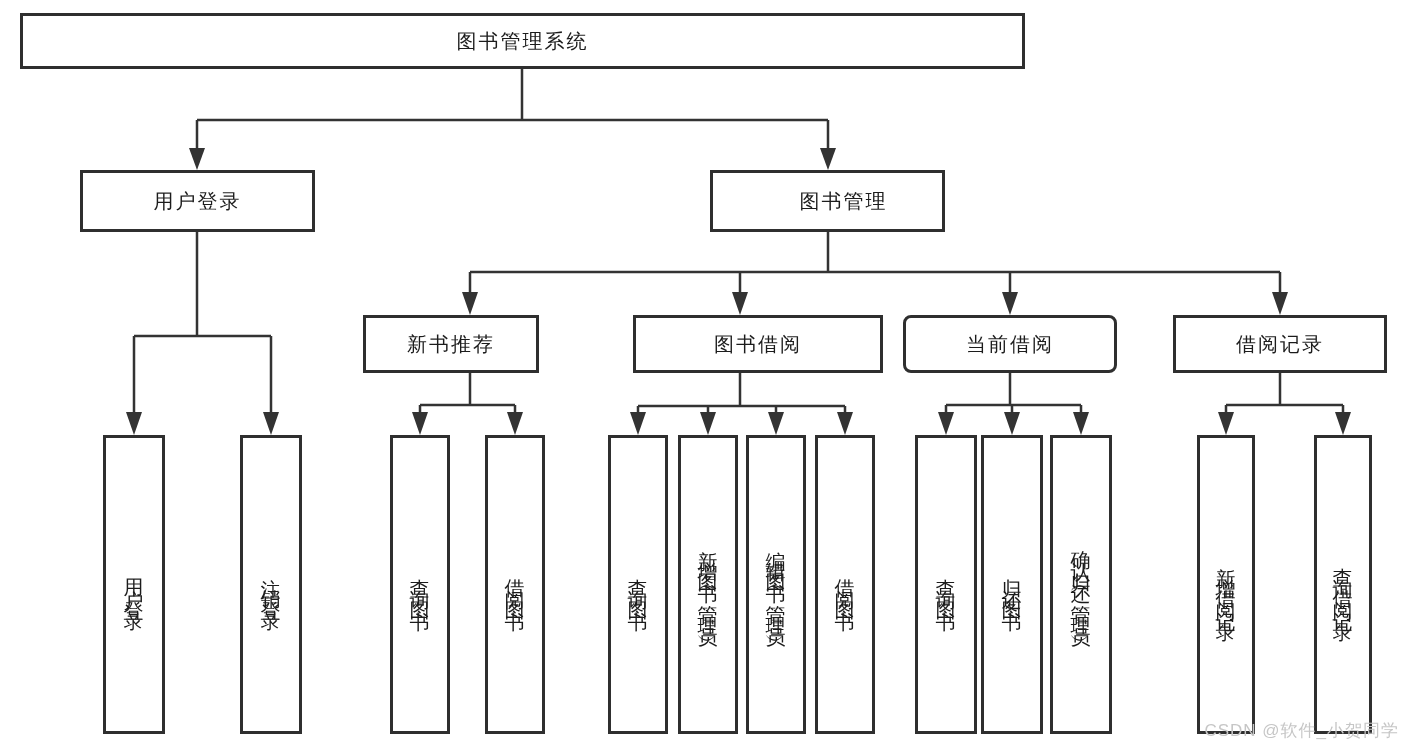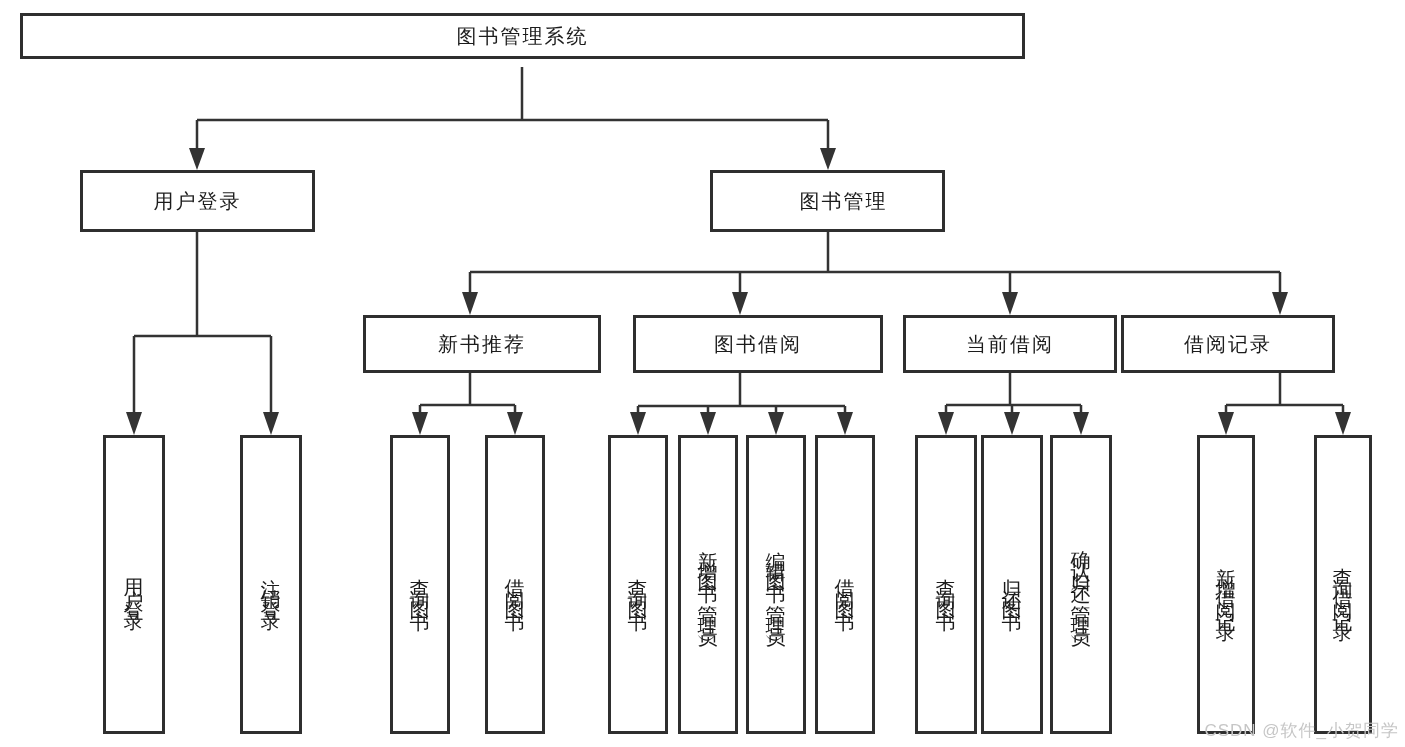--- a/index.html
+++ b/index.html
@@ -39,27 +39,27 @@
     top: 435px;
     height: 299px;
   }
   .leaf .vtext {
     writing-mode: vertical-rl;
     letter-spacing: 11px;
     line-height: 1;
     font-size: 20px;
   }
   
-  .n-root   { left: 20px;  top: 13px;  width: 1005px; height: 46px; }
+  .n-root   { left: 20px;  top: 13px;  width: 1005px; height: 56px; }
   .n-login  { left: 80px;  top: 170px; width: 235px;  height: 62px; }
   .n-mgmt   { left: 710px; top: 170px; width: 235px;  height: 62px; padding-left: 32px; }
-  .n-rec    { left: 363px; top: 315px; width: 238px;  height: 58px; }
+  .n-rec    { left: 363px; top: 315px; width: 176px;  height: 58px; }
   .n-borrow { left: 633px; top: 315px; width: 250px;  height: 58px; }
-  .n-cur    { left: 903px; top: 315px; width: 214px;  height: 58px; }
-  .n-his    { left: 1121px;top: 315px; width: 214px;  height: 58px; }
+  .n-cur    { left: 903px; top: 315px; width: 214px;  height: 58px; border-radius: 8px; }
+  .n-his    { left: 1173px;top: 315px; width: 214px;  height: 58px; }
 
   .lf-1  { left: 103px;  width: 62px; }
   .lf-2  { left: 240px;  width: 62px; }
   .lf-3  { left: 390px;  width: 60px; }
   .lf-4  { left: 485px;  width: 60px; }
   .lf-5  { left: 608px;  width: 60px; }
   .lf-6  { left: 678px;  width: 60px; }
   .lf-7  { left: 746px;  width: 60px; }
   .lf-8  { left: 815px;  width: 60px; }
   .lf-9  { left: 915px;  width: 62px; }

